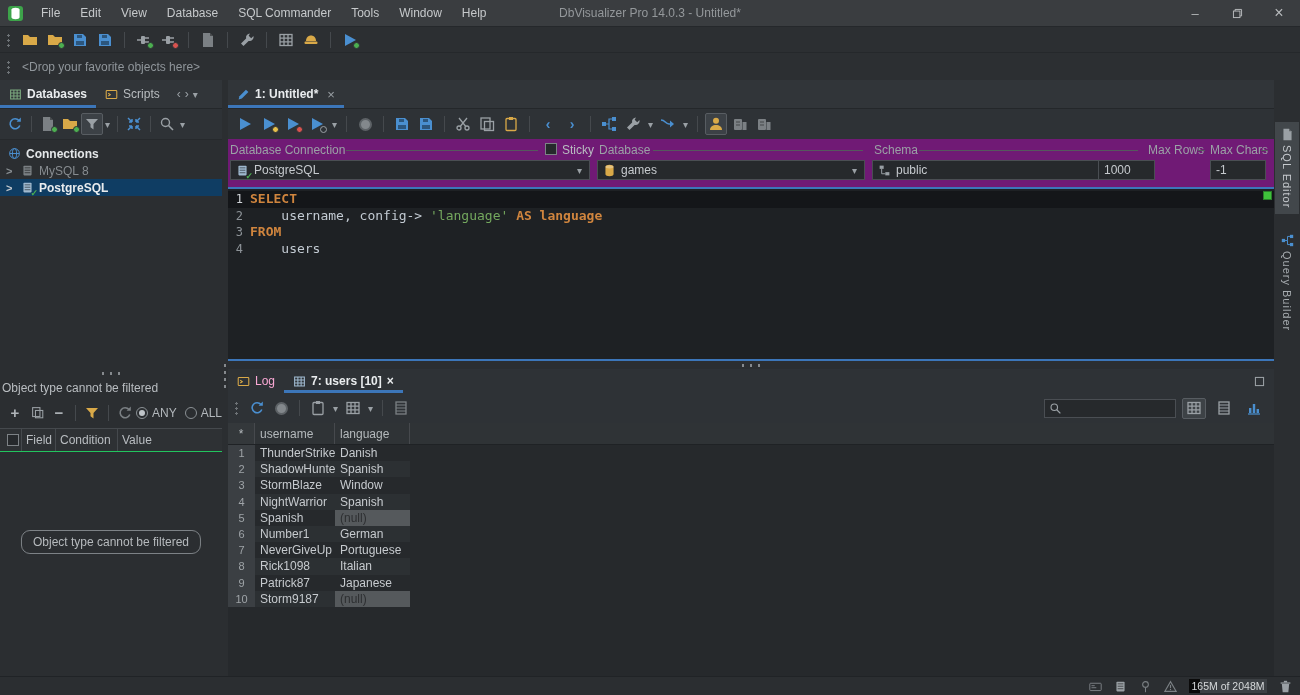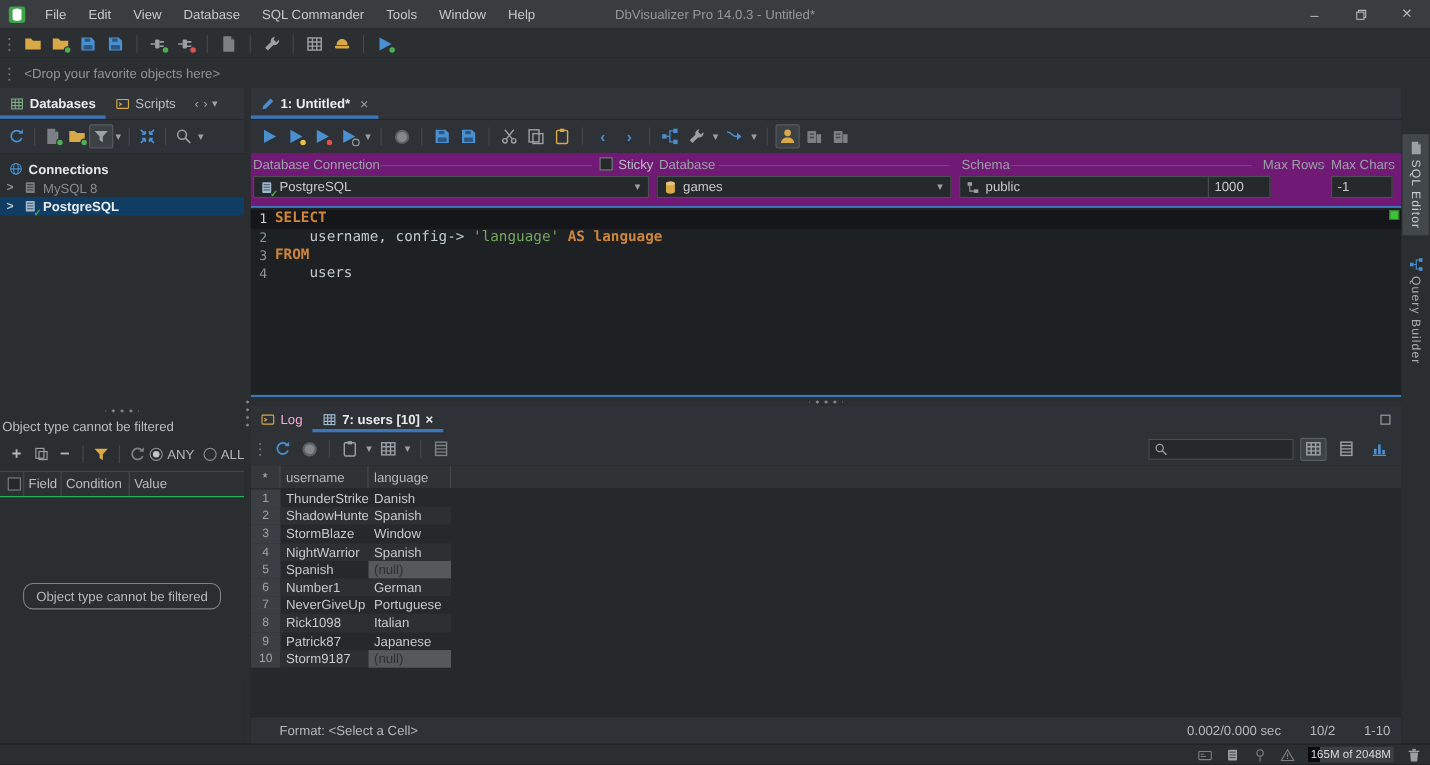--- a/index.html
+++ b/index.html
@@ -812,28 +812,20 @@
             <span class="tcell c0">Patrick87</span>
             <span class="tcell c1">Japanese</span>
           </div>
           <div class="trow even">
             <span class="rnum">10</span>
             <span class="tcell c0">Storm9187</span>
             <span class="tcell c1 null-cell">(null)</span>
           </div>
         </div>
     </div>
-    <div class="formatrow">
-      <span>Format: &lt;Select a Cell&gt;</span>
-      <span class="stats">
-        <span>0.002/0.000 sec</span>
-        <span>10/2</span>
-        <span>1-10</span>
-      </span>
-    </div>
   </div>
 
   <div class="rail">
     <div style="height:42px"></div>
     <div class="railtab active">
       <svg class="ic sm c-gray">
           <use href="#i-doc"></use>
         </svg>
       <span class="vtext">SQL Editor</span>
     </div>

